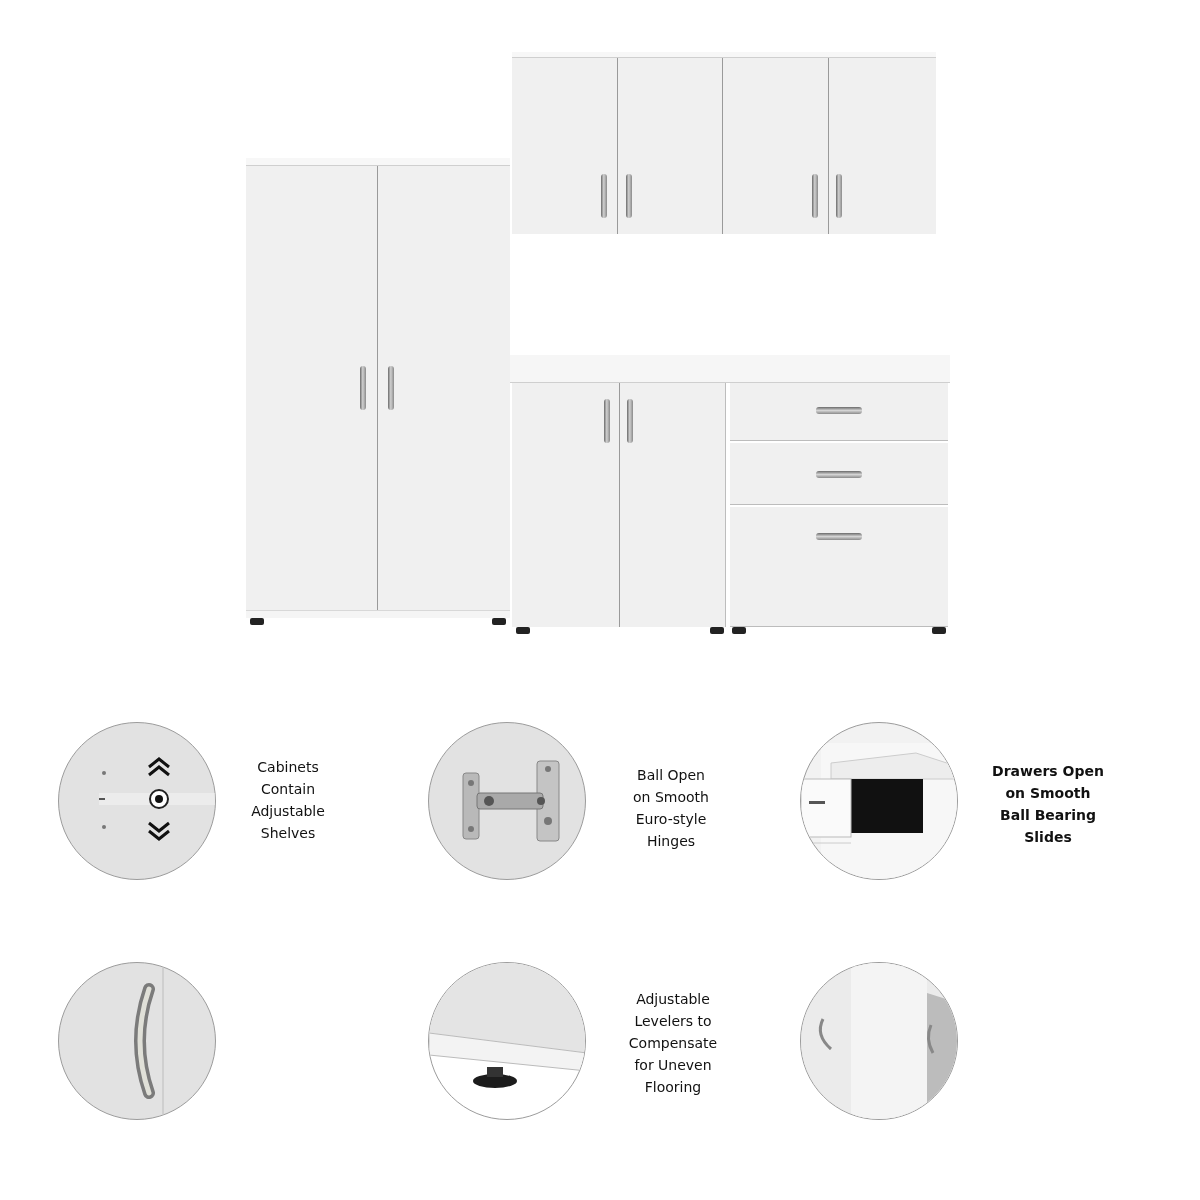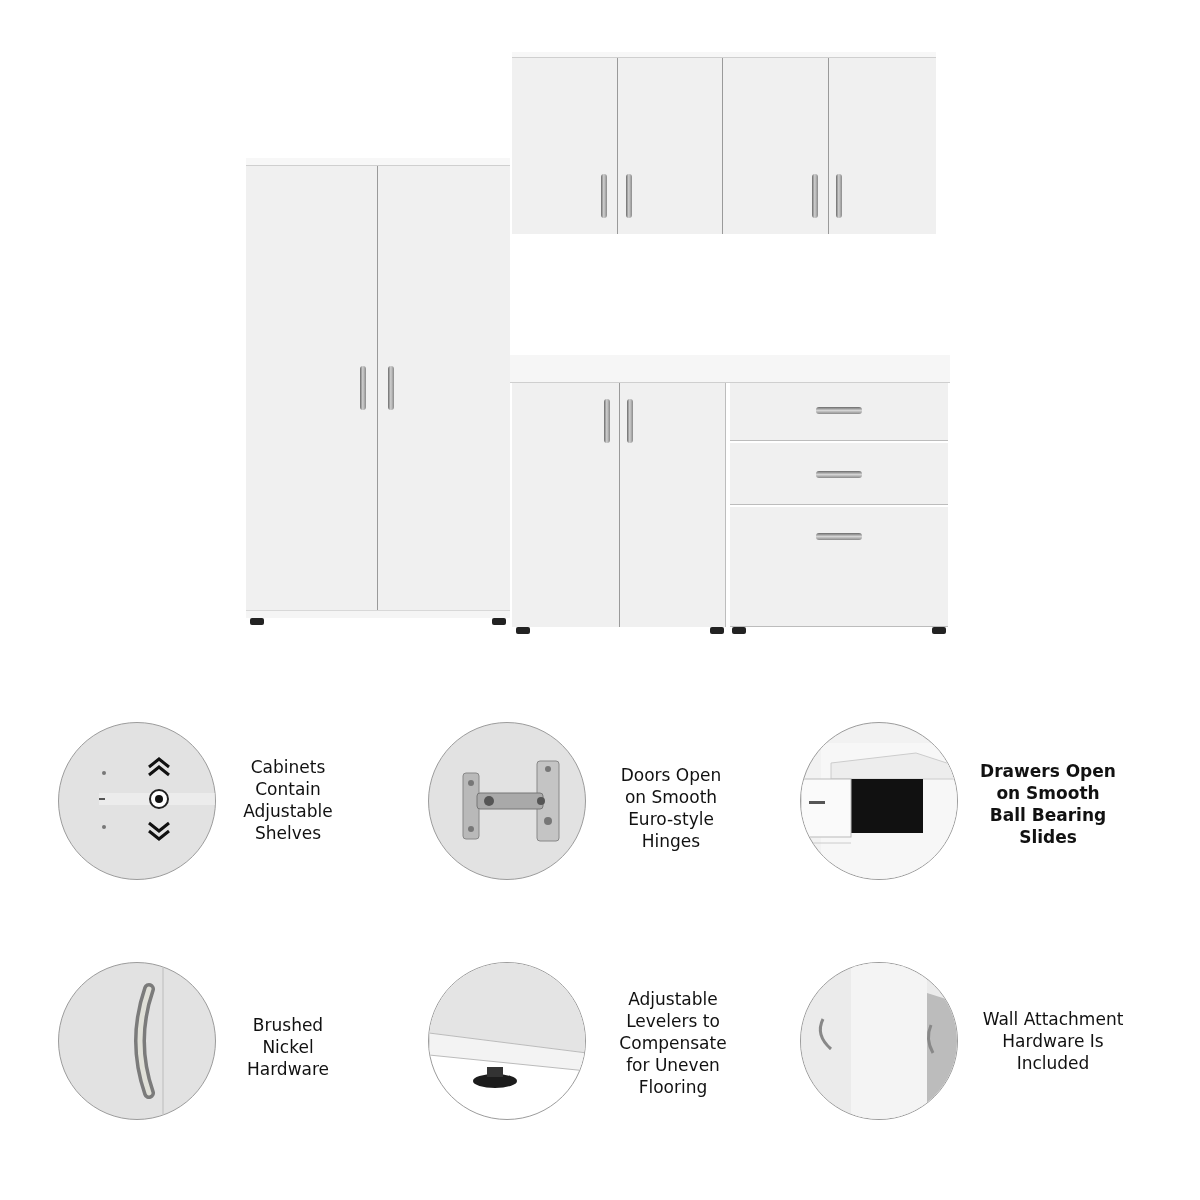--- a/index.html
+++ b/index.html
@@ -12,21 +12,21 @@
   .handle-v { width:6px; height:44px; border-radius:3px;
               background:linear-gradient(90deg,#6a6a6a,#d0d0d0 45%,#8a8a8a); }
   .handle-h { width:46px; height:7px; border-radius:3px;
               background:linear-gradient(180deg,#6a6a6a,#d4d4d4 50%,#8a8a8a); }
   .foot { width:14px; height:7px; background:#222; border-radius:2px; }
   .drawer { background:#f0f0f0; border-bottom:1px solid #bcbcbc; }
 
   
   .feature-circle { width:158px; height:158px; border-radius:50%;
                     background:#e2e2e2; border:1px solid #9c9c9c; overflow:hidden; }
-  .feature-text { font-size:17px; line-height:22px; text-align:center; color:#111; white-space:pre-line; }
+  .feature-text { font-size:14px; line-height:22px; text-align:center; color:#111; white-space:pre-line; }
 </style>
 </head>
 <body>
 
 <div class="abs" style="left:0;top:0;width:1200px;height:660px;">
 
   <div class="abs" style="left:246px;top:158px;width:264px;height:464px;">
     <div class="abs top-edge" style="left:0;top:0;width:264px;height:8px;"></div>
     <div class="abs door" style="left:0;top:8px;width:132px;height:444px;"></div>
     <div class="abs door last" style="left:132px;top:8px;width:132px;height:444px;"></div>
@@ -100,21 +100,21 @@
       <rect x="108" y="38" width="22" height="80" rx="3" fill="#c4c4c4" stroke="#888"></rect>
       <rect x="48" y="70" width="66" height="16" rx="3" fill="#a9a9a9" stroke="#777"></rect>
       <circle cx="42" cy="60" r="3" fill="#777"></circle>
         <circle cx="42" cy="106" r="3" fill="#777"></circle>
       <circle cx="119" cy="46" r="3" fill="#777"></circle>
         <circle cx="119" cy="98" r="4" fill="#777"></circle>
       <circle cx="60" cy="78" r="5" fill="#555"></circle>
         <circle cx="112" cy="78" r="4" fill="#555"></circle>
     </svg>
   </div>
-  <div class="abs feature-text" style="left:178px;top:42px;width:130px;">Doors Open
+  <div class="abs feature-text" style="left:178px;top:42px;width:130px;">Ball Open
 on Smooth
 Euro-style
 Hinges</div>
 </div>
 
 <div class="abs" style="left:800px;top:722px;width:340px;height:162px;font-weight:bold;">
   <div class="abs feature-circle" style="left:0;top:0;background:#f2f2f2;">
     <svg width="158" height="158" viewBox="0 0 158 158">
       <rect x="20" y="20" width="138" height="150" fill="#f7f7f7"></rect>
       <polygon points="30,40 115,30 158,44 158,56 30,56" fill="#ededed" stroke="#ccc"></polygon>
@@ -131,23 +131,20 @@
 </div>
 
 <div class="abs" style="left:58px;top:962px;width:300px;height:162px;">
   <div class="abs feature-circle" style="left:0;top:0;">
     <svg width="158" height="158" viewBox="0 0 158 158">
       <line x1="104" y1="0" x2="104" y2="158" stroke="#cfcfcf" stroke-width="2"></line>
       <path d="M90,26 Q72,78 90,130" fill="none" stroke="#7b7b7b" stroke-width="12" stroke-linecap="round"></path>
       <path d="M90,26 Q72,78 90,130" fill="none" stroke="#e0e0d8" stroke-width="5" stroke-linecap="round"></path>
     </svg>
   </div>
-  <div class="abs feature-text" style="left:170px;top:52px;width:120px;">Brushed
-Nickel
-Hardware</div>
 </div>
 
 <div class="abs" style="left:428px;top:962px;width:320px;height:162px;">
   <div class="abs feature-circle" style="left:0;top:0;background:#ffffff;">
     <svg width="158" height="158" viewBox="0 0 158 158">
       <polygon points="0,0 158,0 158,90 0,70" fill="#e4e4e4"></polygon>
       <polygon points="0,70 158,90 158,108 0,92" fill="#f3f3f3" stroke="#bbb"></polygon>
       <ellipse cx="66" cy="118" rx="22" ry="7" fill="#1c1c1c"></ellipse>
       <rect x="58" y="104" width="16" height="10" fill="#333"></rect>
     </svg>
@@ -162,16 +159,13 @@
 <div class="abs" style="left:800px;top:962px;width:340px;height:162px;">
   <div class="abs feature-circle" style="left:0;top:0;">
     <svg width="158" height="158" viewBox="0 0 158 158">
       <rect x="0" y="0" width="158" height="158" fill="#ebebeb"></rect>
       <rect x="50" y="0" width="76" height="158" fill="#f4f4f4"></rect>
       <polygon points="126,30 158,40 158,158 126,150" fill="#bcbcbc"></polygon>
       <path d="M22,56 Q14,72 30,86" fill="none" stroke="#888" stroke-width="3"></path>
       <path d="M130,62 Q124,76 132,90" fill="none" stroke="#888" stroke-width="3"></path>
     </svg>
   </div>
-  <div class="abs feature-text" style="left:178px;top:46px;width:150px;">Wall Attachment
-Hardware Is
-Included</div>
 </div>
 
 </body></html>

